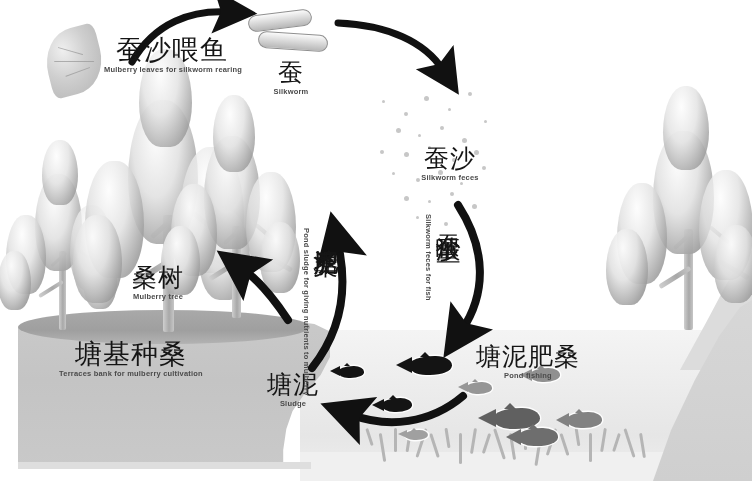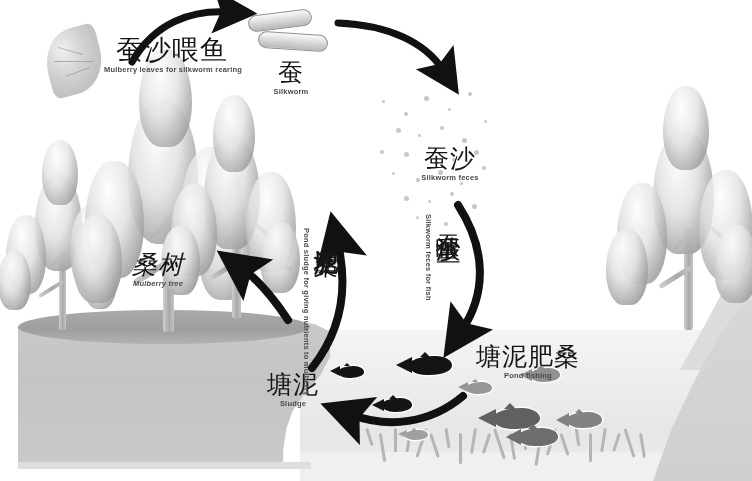--- a/index.html
+++ b/index.html
@@ -304,19 +304,23 @@
   <div class="lbl" style="left:250px;top:372px;width:86px;">
     <span class="cn">塘泥</span>
     <span class="en">Sludge</span>
   </div>
 
   <div class="vlbl" style="left:302px;top:228px;">
     <span class="cn">塘泥肥桑</span>
     <span class="en">Pond sludge for giving nutrients to mulberry</span>
   </div>
 
-  <div class="lbl" style="left:112px;top:252px;width:92px;font-style:italic;">
+  <div class="lbl" style="left:112px;top:265px;width:92px;">
     <span class="cn">桑树</span>
     <span class="en">Mulberry tree</span>
   </div>
 
+  <div class="lbl big" style="left:42px;top:340px;width:178px;">
+    <span class="cn">塘基种桑</span>
+    <span class="en">Terraces bank for mulberry cultivation</span>
+  </div>
 
 </div>
 
 </body></html>

